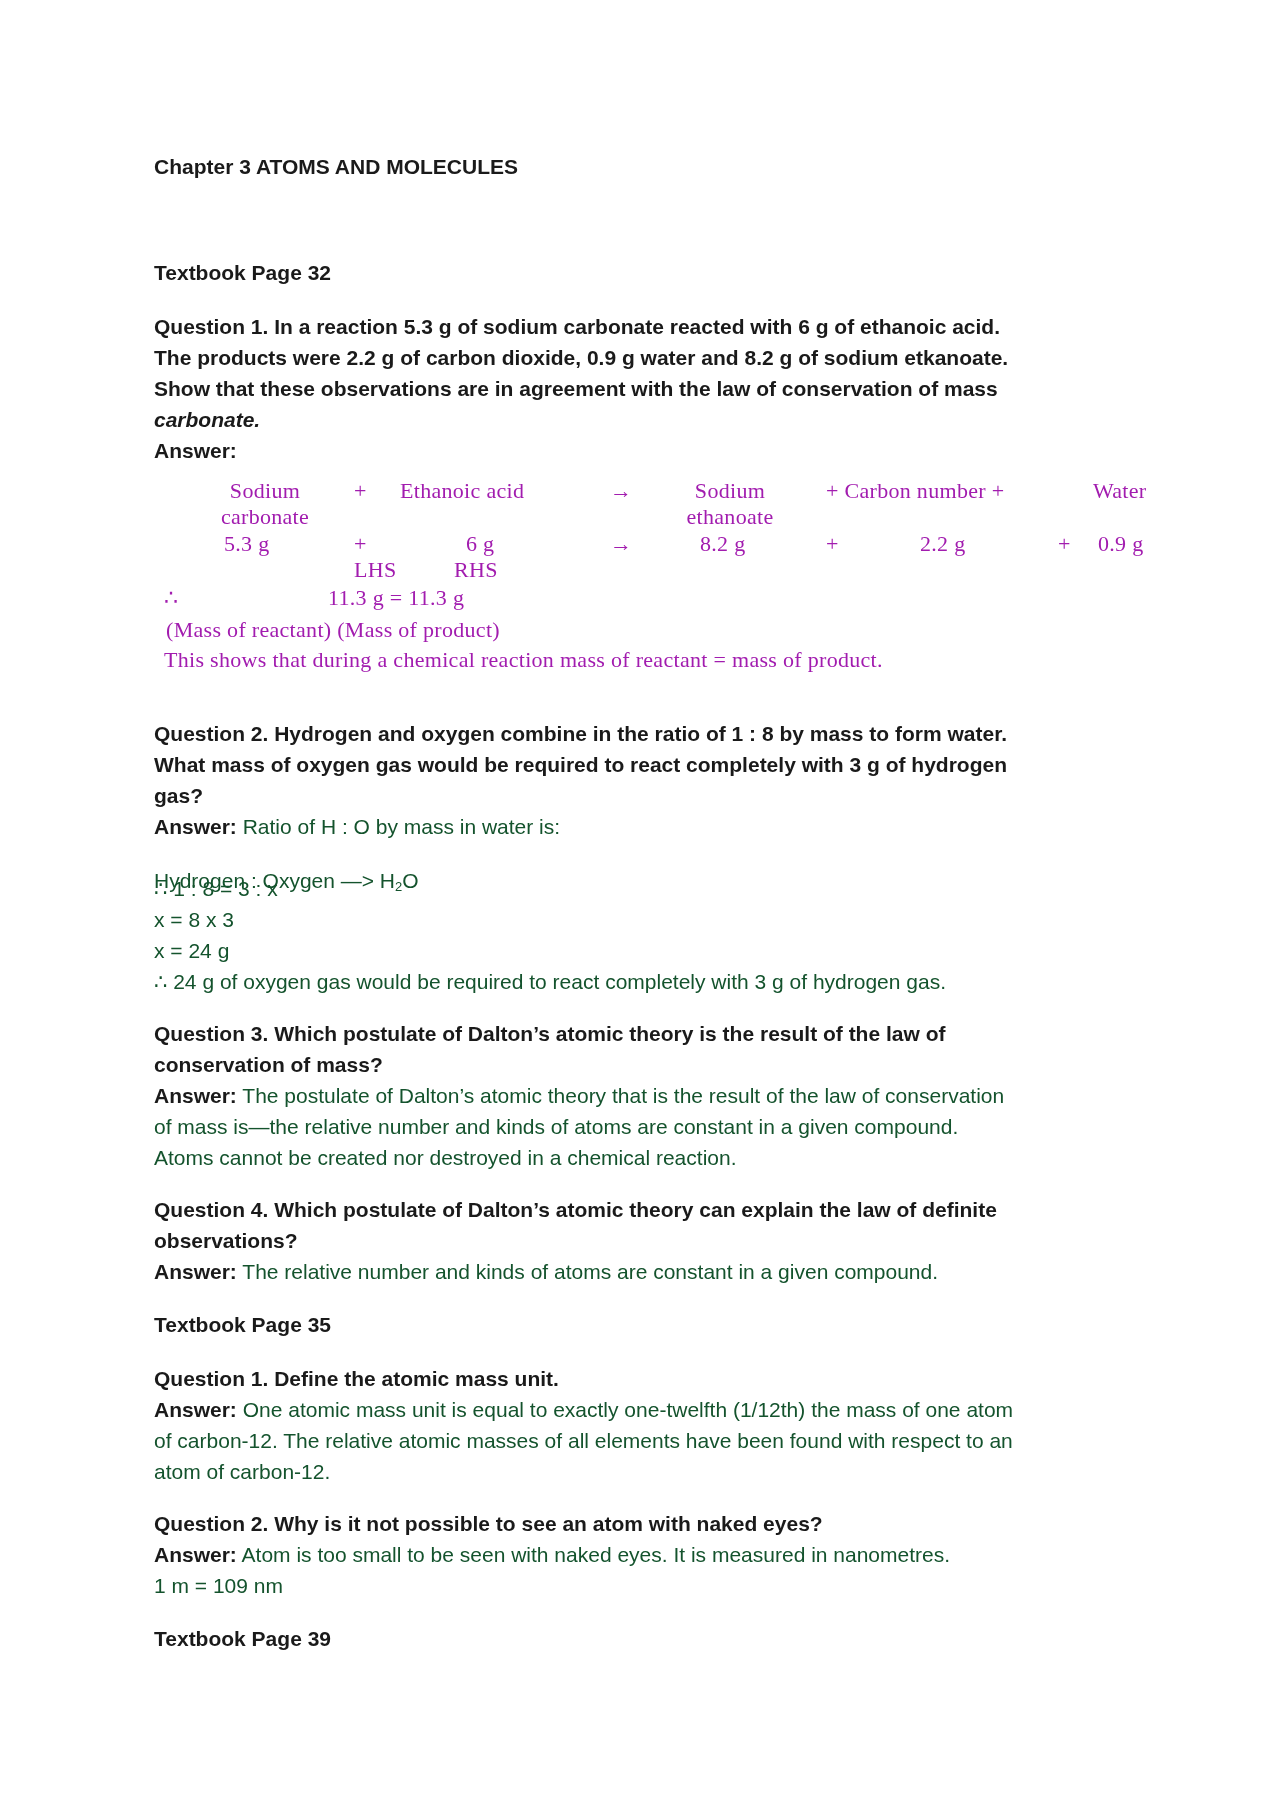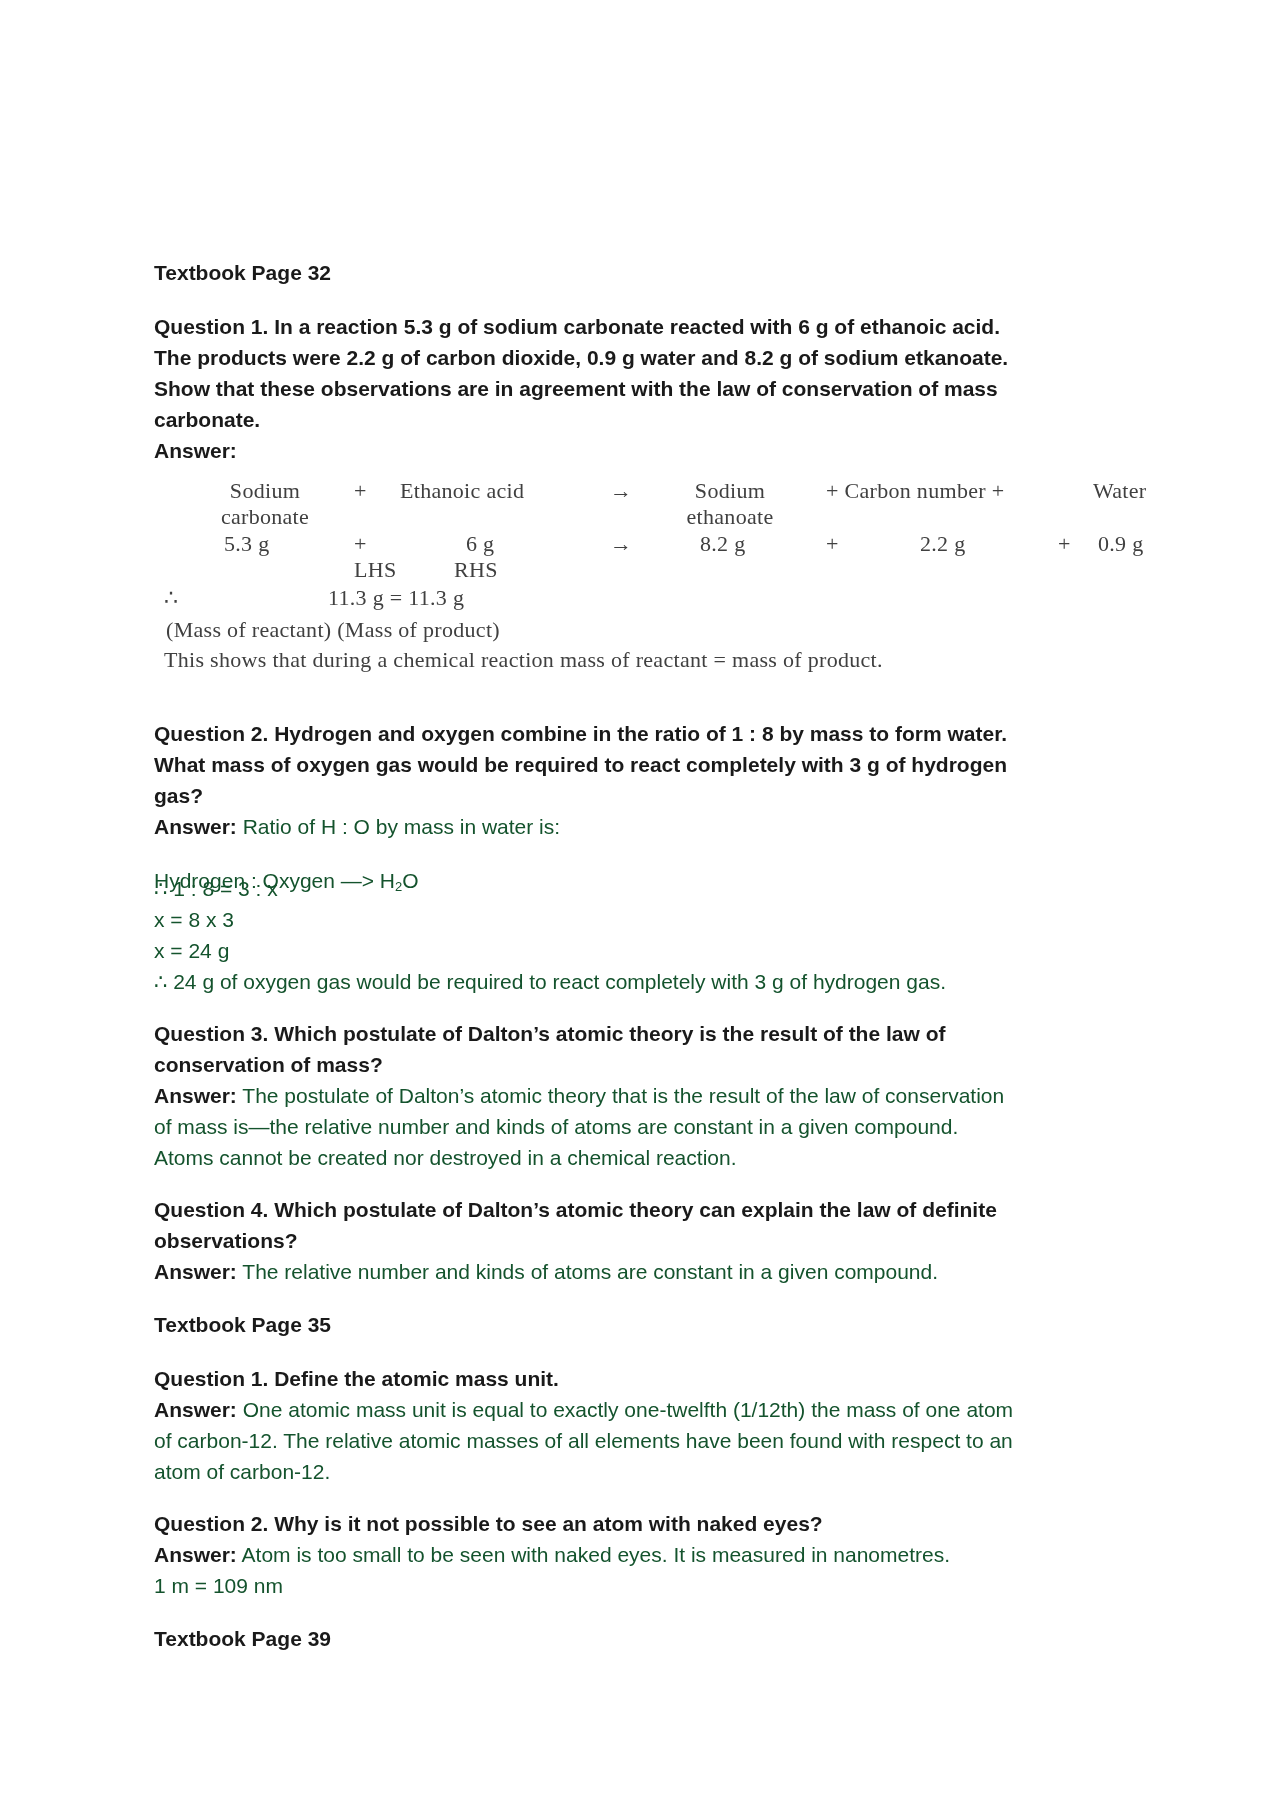--- a/index.html
+++ b/index.html
@@ -3,36 +3,37 @@
 <meta charset="utf-8">
 <style>
   html, body { margin: 0; padding: 0; background: #ffffff; }
   body { width: 1273px; height: 1800px; position: relative; overflow: hidden; color: #1a1a1a; }
   .page { position: absolute; left: 0; top: 0; width: 1273px; height: 1800px; }
   .sans { font-family: "Liberation Sans", sans-serif; }
   .serif { font-family: "Liberation Serif", serif; }
   .line { position: absolute; left: 154px; font-size: 21px; line-height: 31px; white-space: nowrap; }
   .b { font-weight: bold; }
   .reg { font-weight: normal; color: #14532d; }
-  .eq { position: absolute; font-size: 22px; line-height: 26px; white-space: nowrap; color: #404040; letter-spacing: 0.3px; }
+  .eq { position: absolute; font-size: 22px; line-height: 26px; white-space: nowrap; color: #a21caf; letter-spacing: 0.3px; }
   .eqc { text-align: center; }
   sub { font-size: 13px; vertical-align: -3px; line-height: 0; }
 </style>
 </head>
 <body>
 
 <div class="page">
 
+  <div class="line sans b" style="top:151px;">Chapter 3 ATOMS AND MOLECULES</div>
   <div class="line sans b" style="top:257px;">Textbook Page 32</div>
 
   <div>
     <div class="line sans b" style="top:311px;">Question 1. In a reaction 5.3 g of sodium carbonate reacted with 6 g of ethanoic acid.</div>
     <div class="line sans b" style="top:342px;">The products were 2.2 g of carbon dioxide, 0.9 g water and 8.2 g of sodium etkanoate.</div>
     <div class="line sans b" style="top:373px;">Show that these observations are in agreement with the law of conservation of mass</div>
-    <div class="line sans b" style="top:404px;">carbonate.</div>
+    <div class="line sans b" style="top:404px;font-style:italic;">carbonate.</div>
     <div class="line sans b" style="top:435px;">Answer:</div>
 
     <div>
       <div class="eq serif eqc" style="left:190px; top:478px; width:150px;">Sodium</div>
       <div class="eq serif eqc" style="left:190px; top:504px; width:150px;">carbonate</div>
       <div class="eq serif" style="left:354px; top:478px;">+</div>
       <div class="eq serif" style="left:400px; top:478px;">Ethanoic  acid</div>
       <div class="eq serif" style="left:610px; top:478px;">→</div>
       <div class="eq serif eqc" style="left:660px; top:478px; width:140px;">Sodium</div>
       <div class="eq serif eqc" style="left:660px; top:504px; width:140px;">ethanoate</div>

